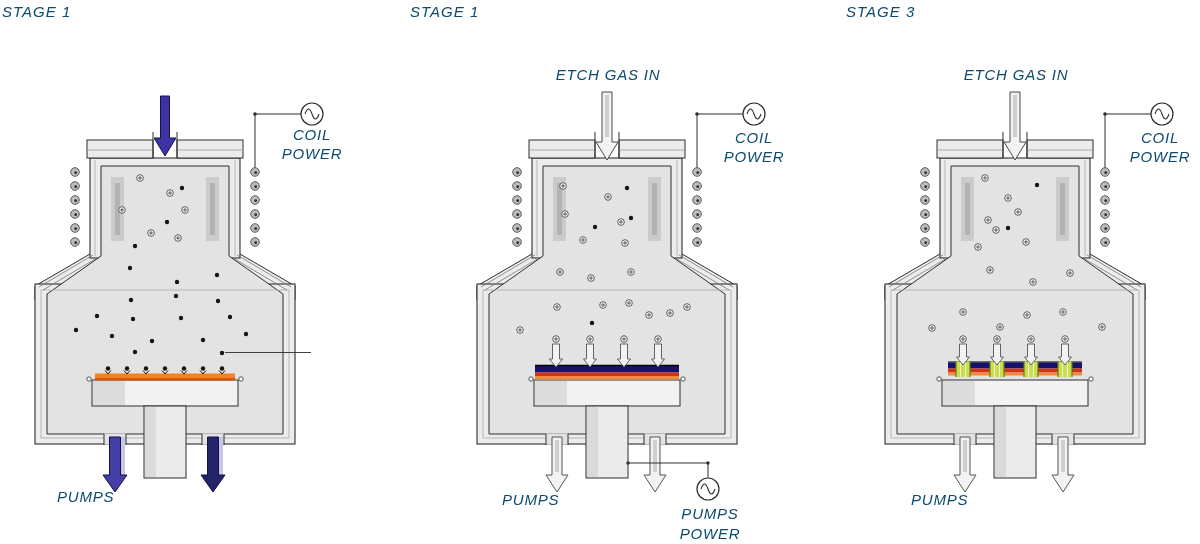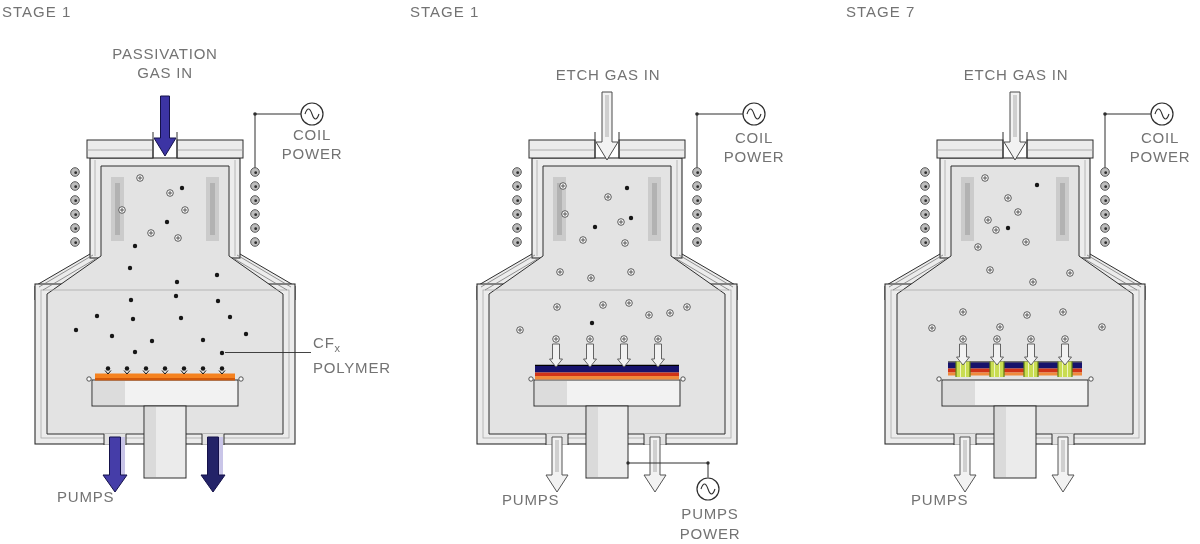--- a/index.html
+++ b/index.html
@@ -1,20 +1,20 @@
 <!DOCTYPE html>
 <html><head>
 <meta charset="utf-8">
 <style>
   html,body{margin:0;padding:0;background:#ffffff;}
   #canvas{position:relative;width:1200px;height:544px;background:#ffffff;overflow:hidden;
           font-family:"Liberation Sans", sans-serif;}
   #diagram-svg{position:absolute;left:0;top:0;}
-  .lbl{position:absolute;font-size:15px;line-height:19px;color:#737373;letter-spacing:.8px;
-       white-space:nowrap;}
+  .lbl{position:absolute;font-size:15px;line-height:19px;color:#0c4a6e;letter-spacing:.8px;
+       white-space:nowrap;font-style:italic;}
   .title{font-size:15px;letter-spacing:1px;}
   .center{transform:translateX(-50%);text-align:center;}
   sub.cfx-sub{font-size:11px;}
   
   .s1-title{left:2px;top:2px;}
   .s1-gas{left:165px;top:44px;}
   .s1-coil{left:312px;top:125px;}
   .s1-cfx{left:313px;top:333px;line-height:19px;}
   .s1-pumps{left:57px;top:487px;}
   
@@ -659,49 +659,41 @@
         <line x1="1052" y1="434" x2="1052" y2="445" stroke="#2e2e2e" stroke-width="1"></line>
           <line x1="1074" y1="434" x2="1074" y2="445" stroke="#2e2e2e" stroke-width="1"></line>
         <path d="M1058,437 L1068,437 L1068,475 L1074,475 L1063,492 L1052,475 L1058,475 Z" fill="#f2f2f2" stroke="#555" stroke-width="1"></path>
         <rect x="1061" y="440" width="4" height="32" fill="#cfcfcf"></rect>
         <path d="M1010,92 L1020,92 L1020,142 L1026,142 L1015,160 L1004,142 L1010,142 Z" fill="#f2f2f2" stroke="#4a4a4a" stroke-width="1"></path>
         <rect x="1013" y="95" width="4" height="42" fill="#cfcfcf"></rect>
       </g>
     </svg>
 
   <div class="lbl title s1-title">STAGE 1</div>
-  <div class="lbl center s1-gas">
-    <div>PASSIVATION</div>
-    <div>GAS IN</div>
-  </div>
   <div class="lbl center s1-coil">
     <div>COIL</div>
     <div>POWER</div>
-  </div>
-  <div class="lbl s1-cfx">
-    <div><span>CF</span><sub class="cfx-sub">x</sub></div>
-    <div>POLYMER</div>
   </div>
   <div class="lbl s1-pumps">PUMPS</div>
 
   <div class="lbl title s2-title">STAGE 1</div>
   <div class="lbl center s2-gas">
     <div>ETCH GAS IN</div>
   </div>
   <div class="lbl center s2-coil">
     <div>COIL</div>
     <div>POWER</div>
   </div>
   <div class="lbl s2-pumps">PUMPS</div>
   <div class="lbl center s2-table">
     <div>PUMPS</div>
     <div>POWER</div>
   </div>
 
-  <div class="lbl title s3-title">STAGE 7</div>
+  <div class="lbl title s3-title">STAGE 3</div>
   <div class="lbl center s3-gas">
     <div>ETCH GAS IN</div>
   </div>
   <div class="lbl center s3-coil">
     <div>COIL</div>
     <div>POWER</div>
   </div>
   <div class="lbl s3-pumps">PUMPS</div>
 </div>
 

